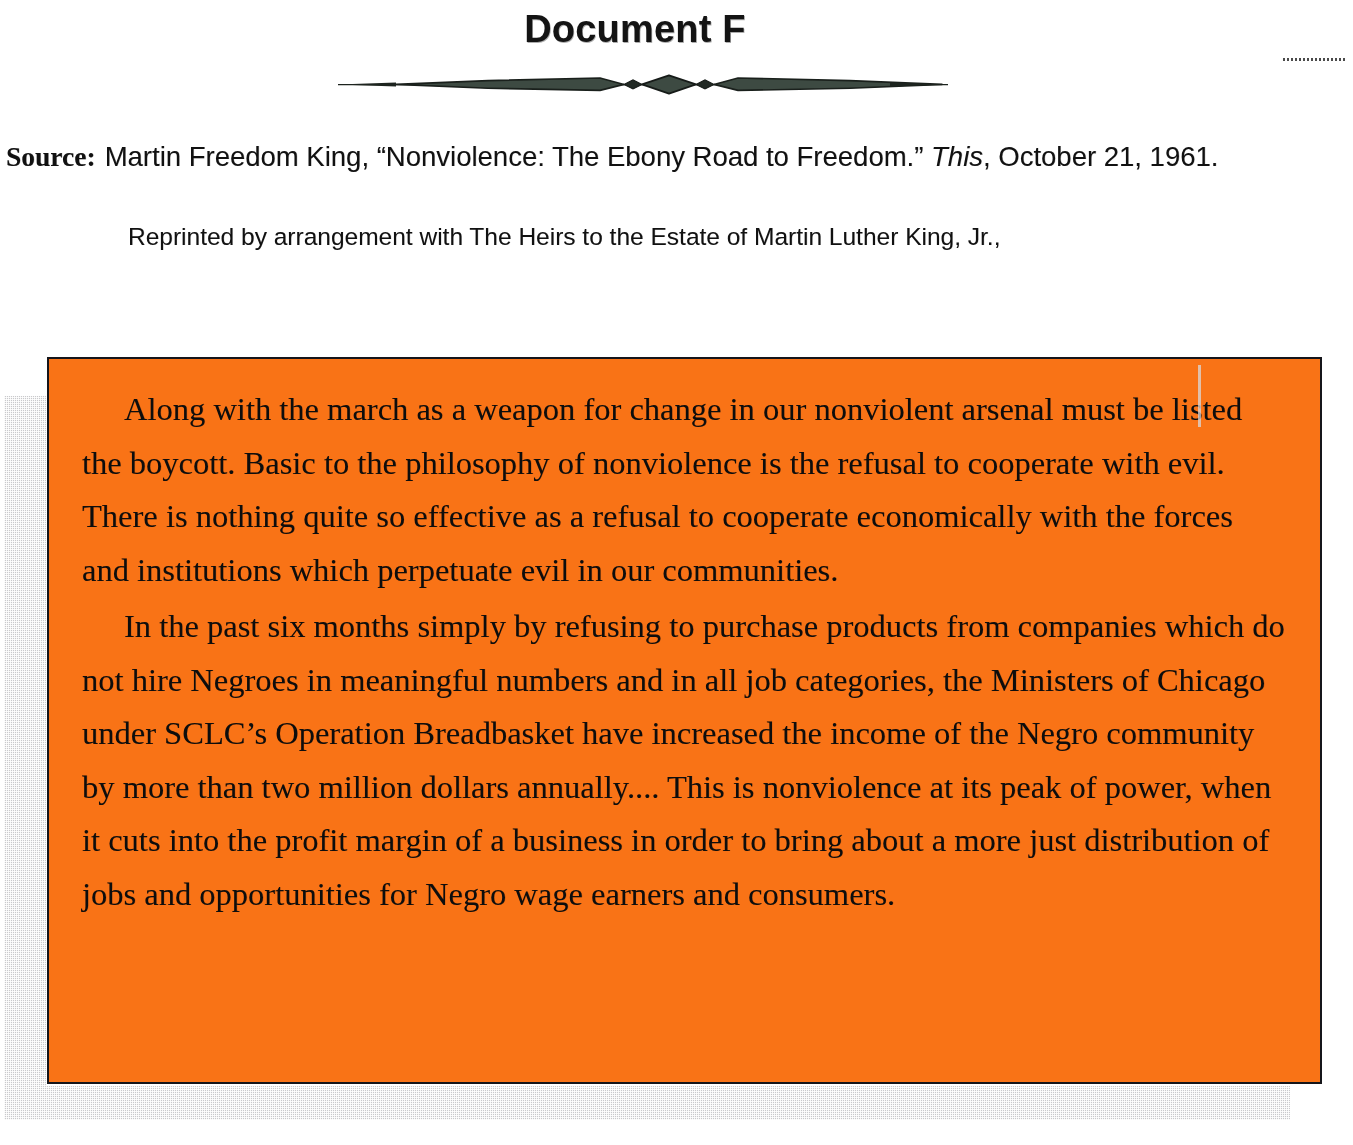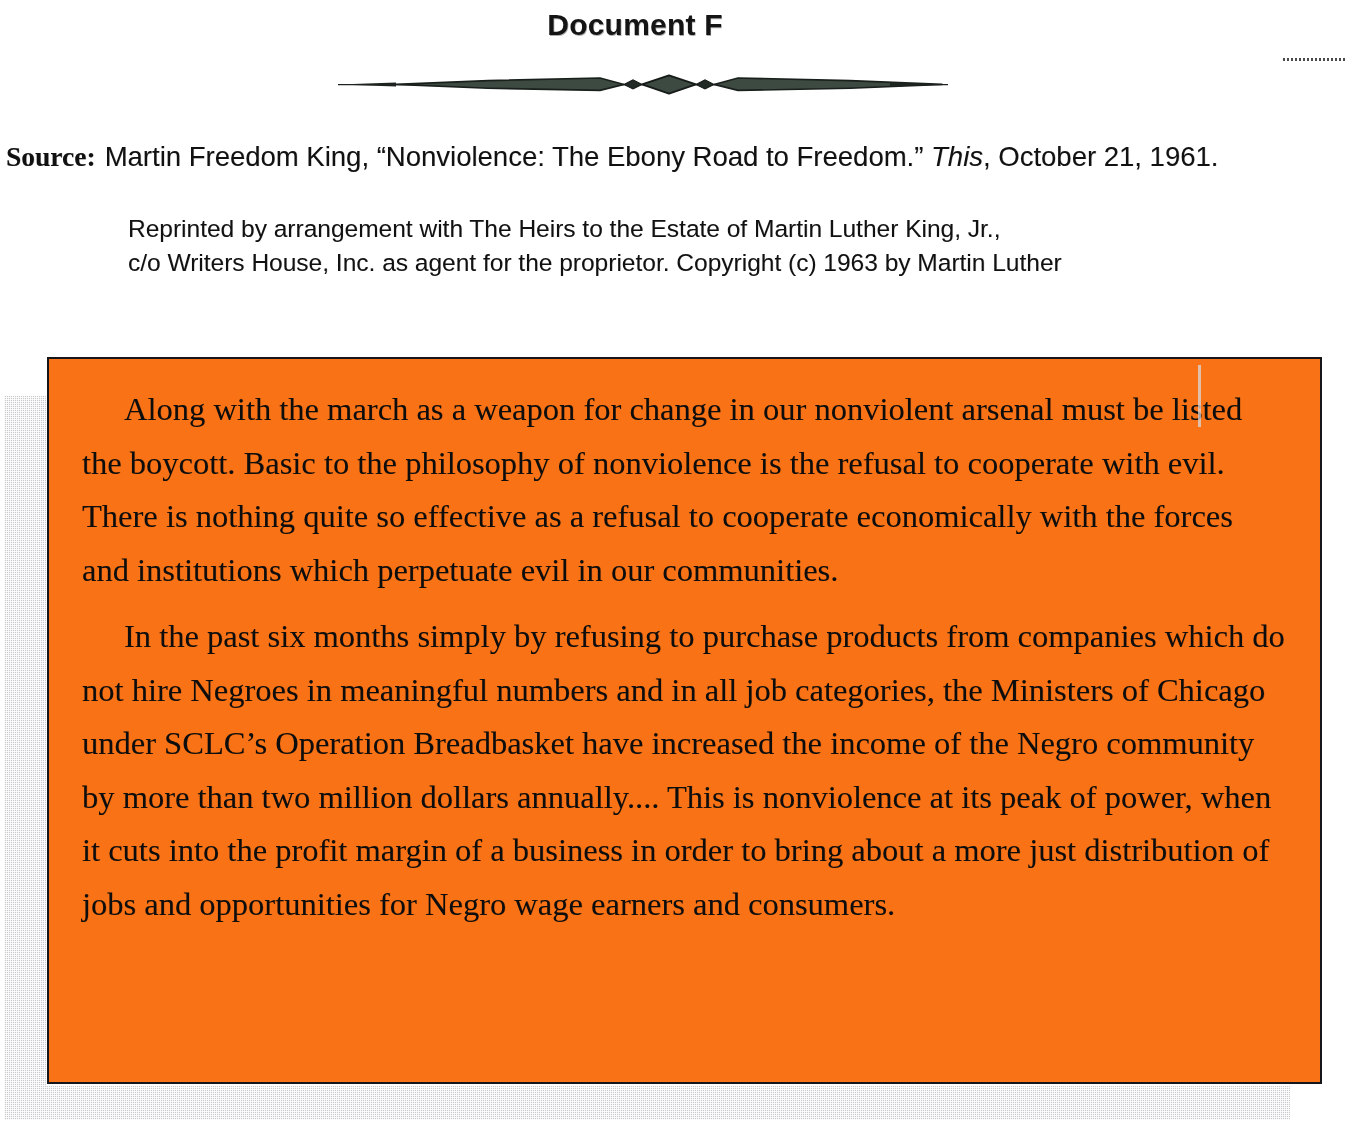--- a/index.html
+++ b/index.html
@@ -21,21 +21,21 @@
 
   
   #doc-title {
     position: absolute;
     left: 0;
     top: 8px;
     width: 1270px;
     text-align: center;
     font-family: "Liberation Sans", sans-serif;
     font-weight: bold;
-    font-size: 30px;
+    font-size: 38px;
     letter-spacing: 0.2px;
     color: #141414;
     text-shadow: 0.7px 0.7px 0 rgba(20,20,20,0.35);
   }
 
   
   #topright-mark {
     position: absolute;
     left: 1283px;
     top: 58px;
@@ -79,21 +79,21 @@
   }
   #source-line .src-gap {
     display: inline-block;
     width: 9px;
   }
 
   
   #reprint-block {
     position: absolute;
     left: 128px;
-    top: 212px;
+    top: 220px;
     width: 1140px;
     font-size: 24.5px;
     line-height: 33.5px;
     color: #111111;
     text-shadow: 0.4px 0.4px 0 rgba(17,17,17,0.2);
   }
   #reprint-block .rl {
     display: block;
     white-space: nowrap;
   }
@@ -143,21 +143,21 @@
     font-size: 32.5px;
     line-height: 53.5px;
     color: #0d0d0d;
     text-shadow: 0.4px 0.4px 0 rgba(13,13,13,0.22);
   }
   #quote-body p {
     margin: 0;
     text-indent: 42px;
   }
   #quote-body p + p {
-    margin-top: 13px;
+    margin-top: 3px;
   }
 
   
   #inner-streak {
     position: absolute;
     left: 1198px;
     top: 365px;
     width: 3px;
     height: 62px;
     background: #d8d8dc;
@@ -194,21 +194,20 @@
   </div>
 
   <div id="source-line">
     <span class="src-label">Source:</span><span class="src-gap"></span><span>Martin Freedom King,</span>
     <span>“Nonviolence: The Ebony Road to Freedom.”</span>
     <span class="src-italic">This</span><span>, October 21, 1961.</span>
   </div>
 
   <div id="reprint-block">
     <span class="rl">Reprinted by arrangement with The Heirs to the Estate of Martin Luther King, Jr.,</span>
-    <span class="rl">c/o Writers House, Inc. as agent for the proprietor. Copyright (c) 1963 by Martin Luther</span>
   </div>
 
   <div id="scan-shadow-left" class="scan-shadow"></div>
   <div id="scan-shadow-bottom" class="scan-shadow"></div>
 
   <div id="quote-box">
     <div id="quote-body">
       <p>Along with the march as a weapon for change in our nonviolent arsenal must be listed the boycott. Basic to the philosophy of nonviolence is the refusal to cooperate with evil. There is nothing quite so effective as a refusal to cooperate economically with the forces and institutions which perpetuate evil in our communities.</p>
       <p>In the past six months simply by refusing to purchase products from companies which do not hire Negroes in meaningful numbers and in all job categories, the Ministers of Chicago under SCLC’s Operation Breadbasket have increased the income of the Negro community by more than two million dollars annually.... This is nonviolence at its peak of power, when it cuts into the profit margin of a business in order to bring about a more just distribution of jobs and opportunities for Negro wage earners and consumers.</p>
     </div>

